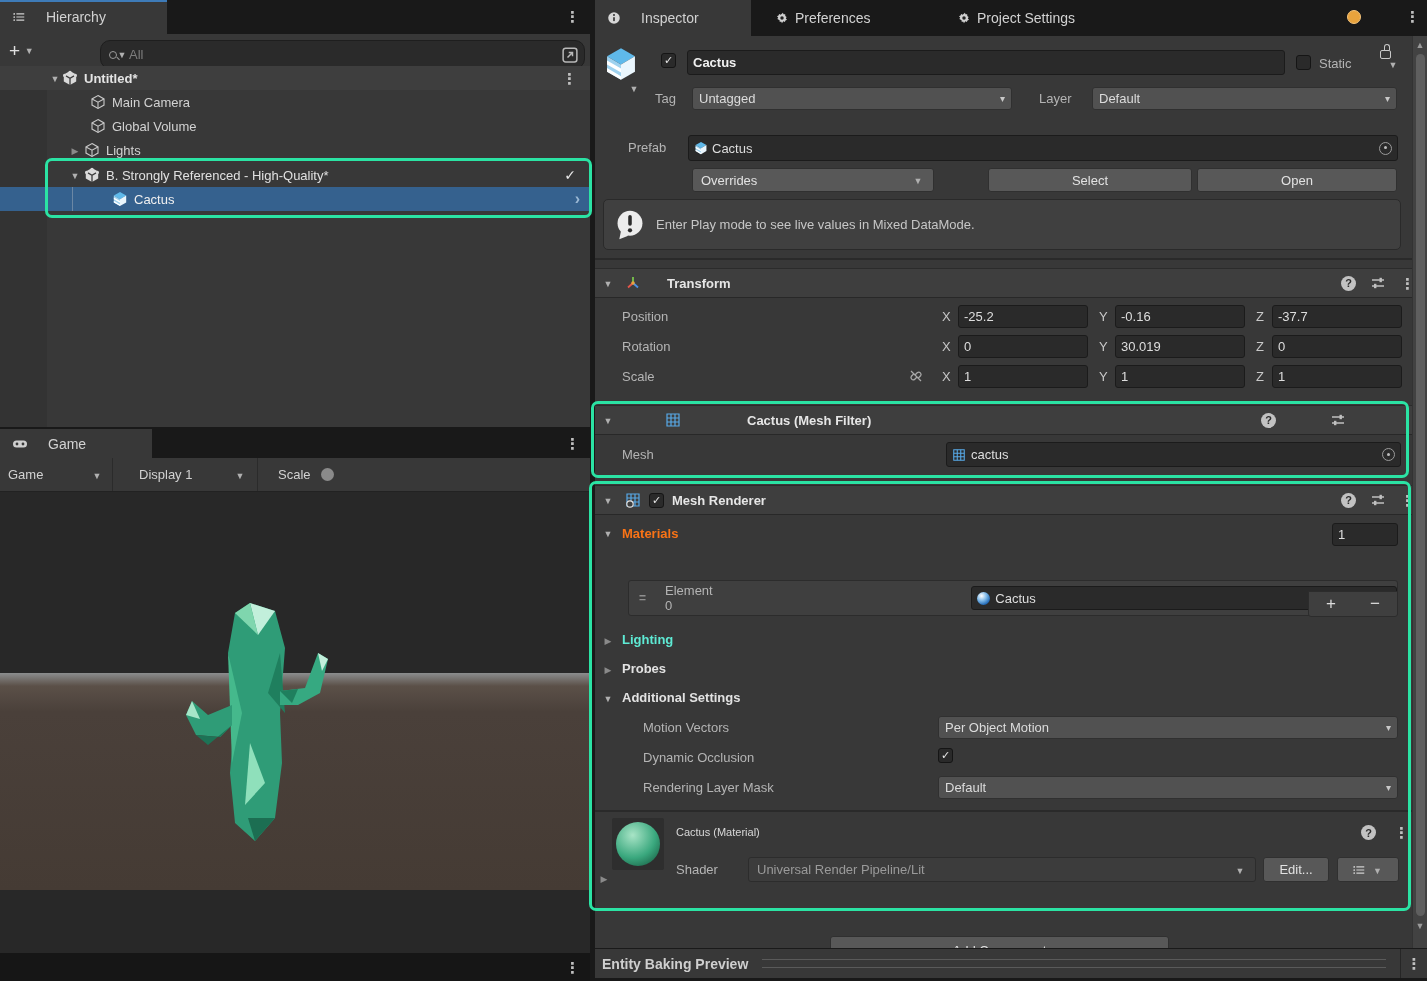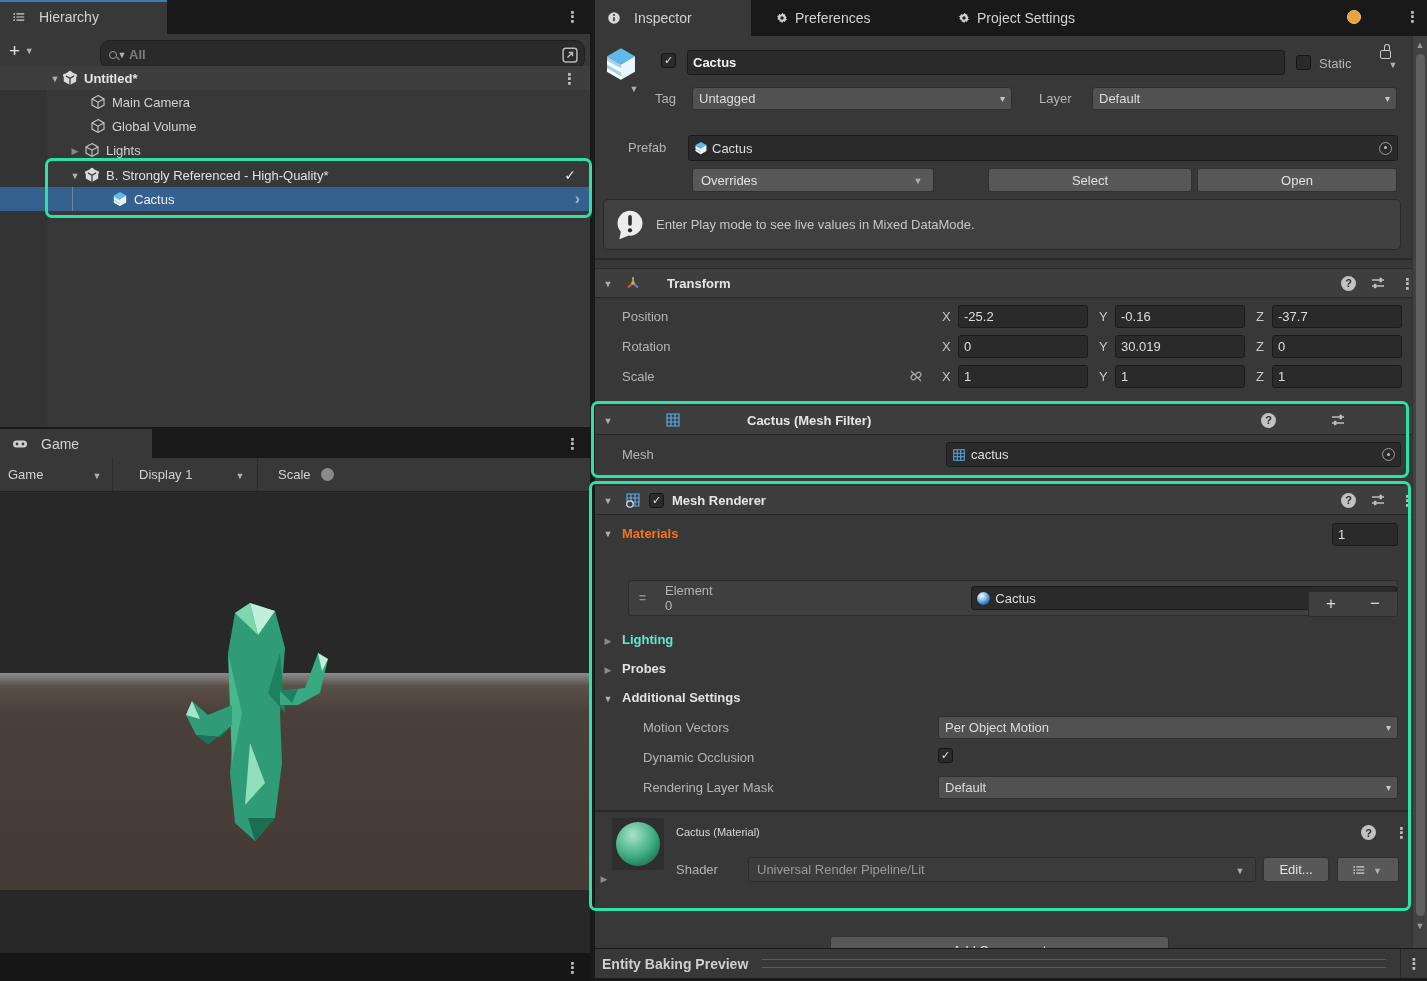--- a/index.html
+++ b/index.html
@@ -11,21 +11,21 @@
   .bold{font-weight:bold;}
   .dim{color:#b4b4b4;}
   .caret{color:#b0b0b0;font-size:11px;width:14px;text-align:center;flex:0 0 auto;}
   .caret.down::before{content:"▼";font-size:9px;}
   .caret.right::before{content:"▶";font-size:9px;color:#8a8a8a;}
   .kebab{color:#c0c0c0;font-size:15px;letter-spacing:0;line-height:1;}
   .kebab::before{content:"⋮";font-weight:bold;}
   .check::before{content:"✓";color:#e8e8e8;}
   
   .tabbar{background:#191919;}
-  .tab{height:100%;display:flex;align-items:center;gap:13px;padding:0 12px;background:#383838;position:relative;}
+  .tab{height:100%;display:flex;align-items:center;gap:20px;padding:0 12px;background:#383838;position:relative;}
   .tab.blue-top::before{content:"";position:absolute;left:0;top:0;right:0;height:2px;background:#3e7bb8;}
   
   .field{background:#2a2a2a;border:1px solid #1b1b1b;border-radius:3px;display:flex;align-items:center;
          padding:0 5px;color:#dedede;box-sizing:border-box;}
   .drop{background:#515151;border:1px solid #303030;border-radius:3px;display:flex;align-items:center;
         padding:0 6px;color:#dcdcdc;box-sizing:border-box;}
   .drop .dc{margin-left:auto;color:#c8c8c8;font-size:10px;}
   .drop .dc::before{content:"▾";}
   .btn{background:#585858;border:1px solid #303030;border-radius:3px;display:flex;align-items:center;
        justify-content:center;color:#e2e2e2;box-sizing:border-box;}
@@ -145,21 +145,21 @@
           </svg>
         <span style="font-size:14px;">Hierarchy</span>
       </div>
       <div class="abs lock" style="left:536px;top:14px;"></div>
       <div class="abs kebab" style="left:565px;top:9px;"></div>
     </div>
 
     <div class="abs row" style="left:0;top:34px;width:590px;height:32px;background:#383838;border-bottom:1px solid #2b2b2b;">
       <span style="color:#e0e0e0;font-size:19px;margin-left:9px;line-height:1;">+</span>
       <span class="caret down" style="margin-left:2px;"></span>
-      <div class="abs row" style="left:100px;top:6px;width:485px;height:29px;background:#2a2a2a;border:1px solid #1e1e1e;border-radius:10px;padding:0 4px;box-sizing:border-box;font-weight:bold;">
+      <div class="abs row" style="left:100px;top:6px;width:485px;height:29px;background:#2a2a2a;border:1px solid #1e1e1e;border-radius:10px;padding:0 4px;box-sizing:border-box;">
         <span class="mag" style="margin-left:4px;"></span>
         <span class="caret down" style="font-size:8px;width:10px;"></span>
         <span style="color:#7d7d7d;margin-left:2px;">All</span>
         <svg class="icon16" viewBox="0 0 16 16" style="margin-left:auto;width:20px;height:20px;">
             <use href="#i-popout"></use>
           </svg>
       </div>
     </div>
 
     <div class="abs" style="left:0;top:66px;width:590px;height:361px;background:#383838;">

